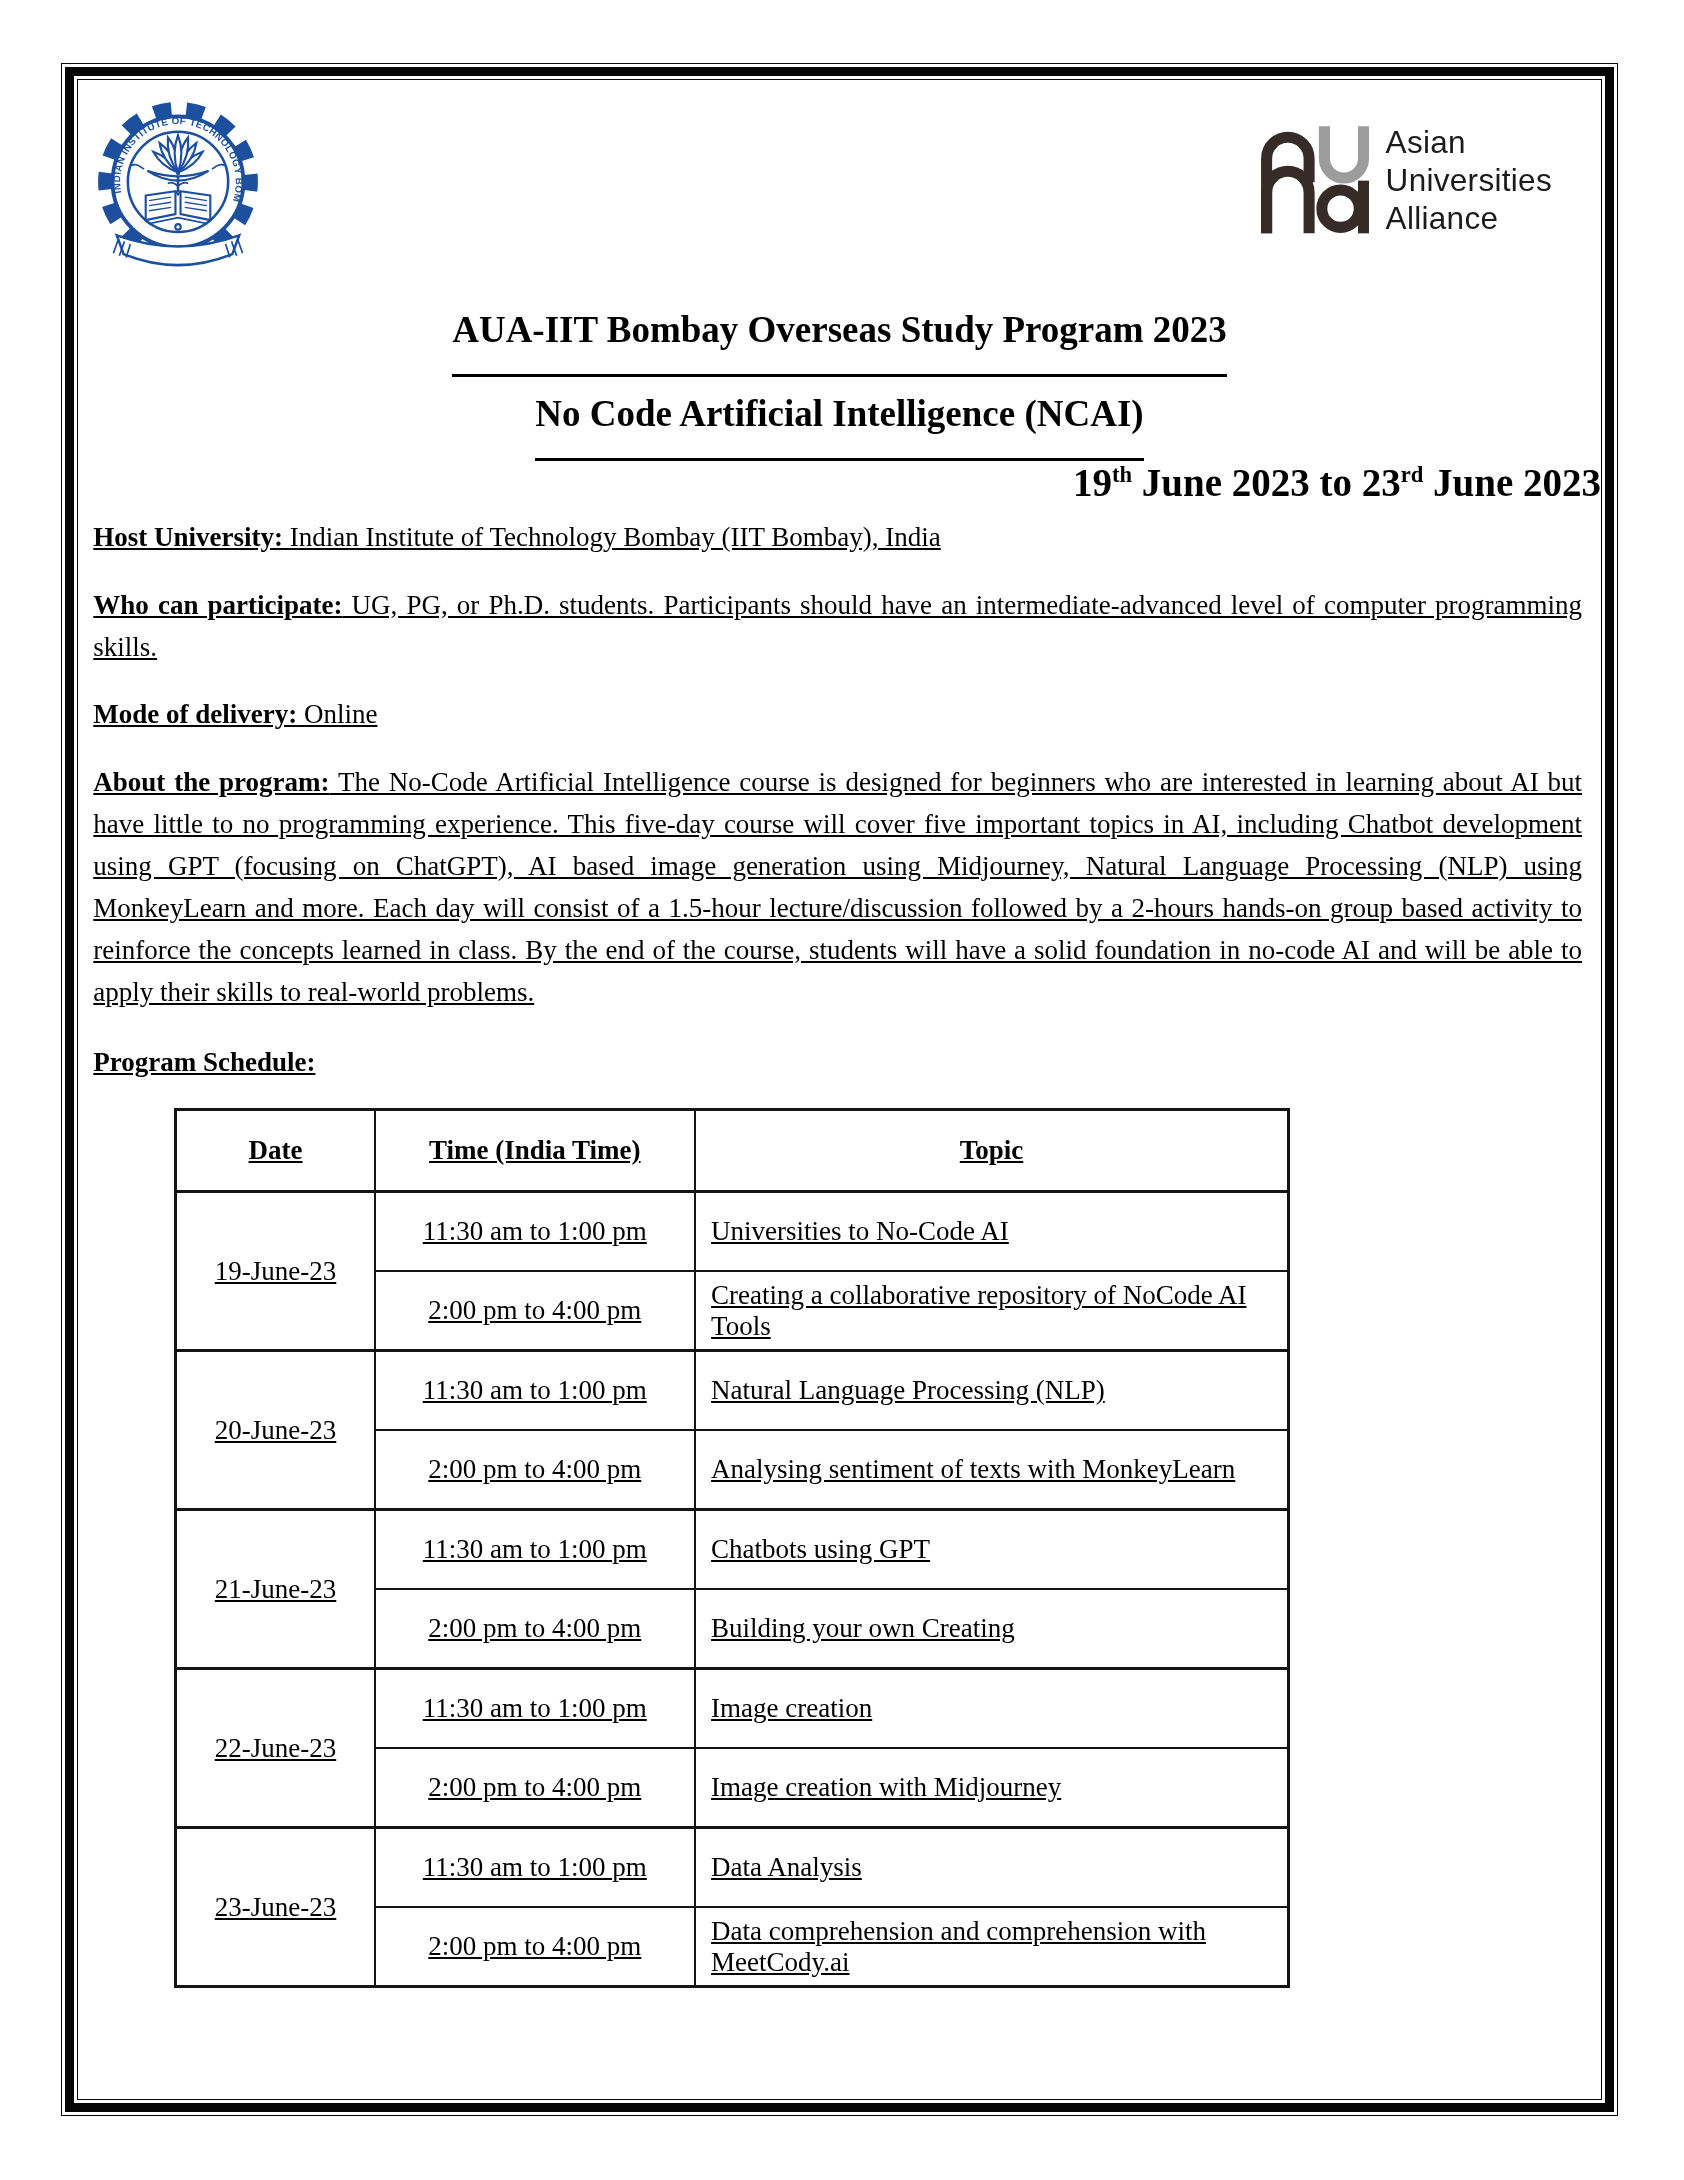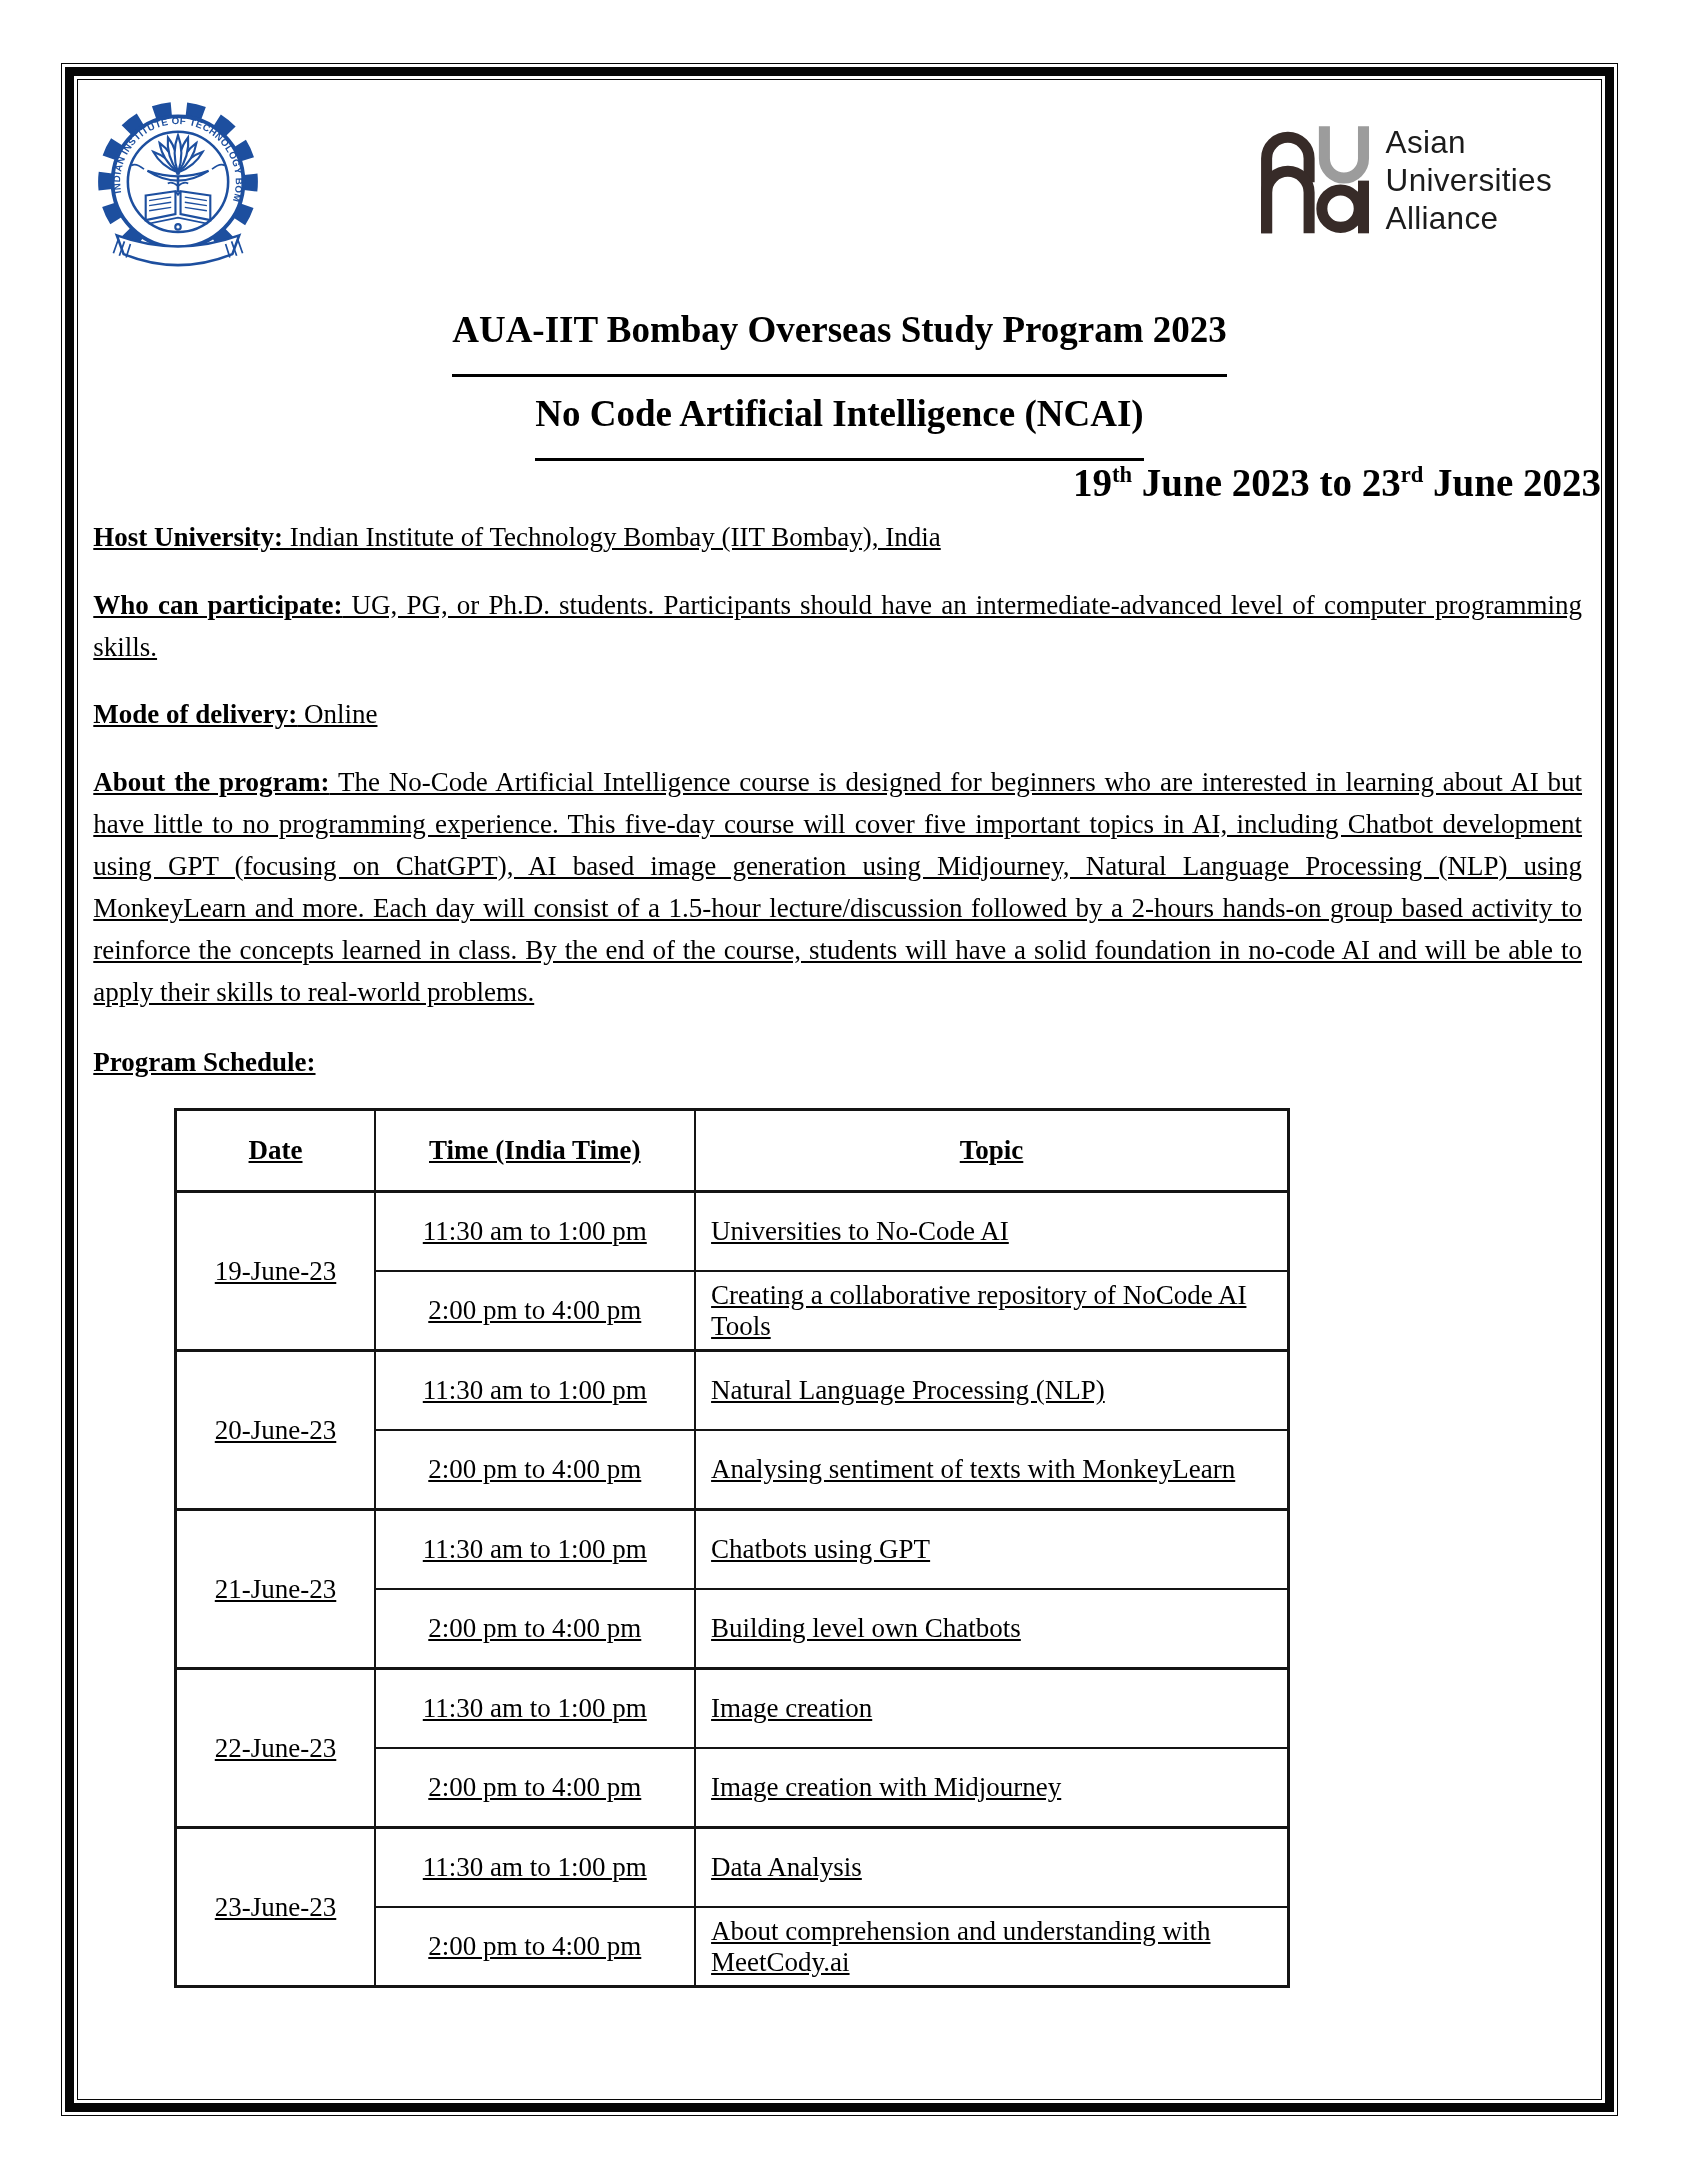--- a/index.html
+++ b/index.html
@@ -198,39 +198,39 @@
                 <td class="time">2:00 pm to 4:00 pm</td>
                 <td class="topic">Analysing sentiment of texts with MonkeyLearn</td>
               </tr>
               <tr class="gs">
                 <td class="date" rowspan="2">21-June-23</td>
                 <td class="time">11:30 am to 1:00 pm</td>
                 <td class="topic">Chatbots using GPT</td>
               </tr>
               <tr>
                 <td class="time">2:00 pm to 4:00 pm</td>
-                <td class="topic">Building level own Chatbots</td>
+                <td class="topic">Building your own Creating</td>
               </tr>
               <tr class="gs">
                 <td class="date" rowspan="2">22-June-23</td>
                 <td class="time">11:30 am to 1:00 pm</td>
                 <td class="topic">Image creation</td>
               </tr>
               <tr>
                 <td class="time">2:00 pm to 4:00 pm</td>
                 <td class="topic">Image creation with Midjourney</td>
               </tr>
               <tr class="gs">
                 <td class="date" rowspan="2">23-June-23</td>
                 <td class="time">11:30 am to 1:00 pm</td>
                 <td class="topic">Data Analysis</td>
               </tr>
               <tr>
                 <td class="time">2:00 pm to 4:00 pm</td>
-                <td class="topic">About comprehension and understanding with MeetCody.ai</td>
+                <td class="topic">Data comprehension and comprehension with MeetCody.ai</td>
               </tr>
             </tbody>
           </table>
         </div>
 
       </div>
     </div>
   </div>
 </div>
 

